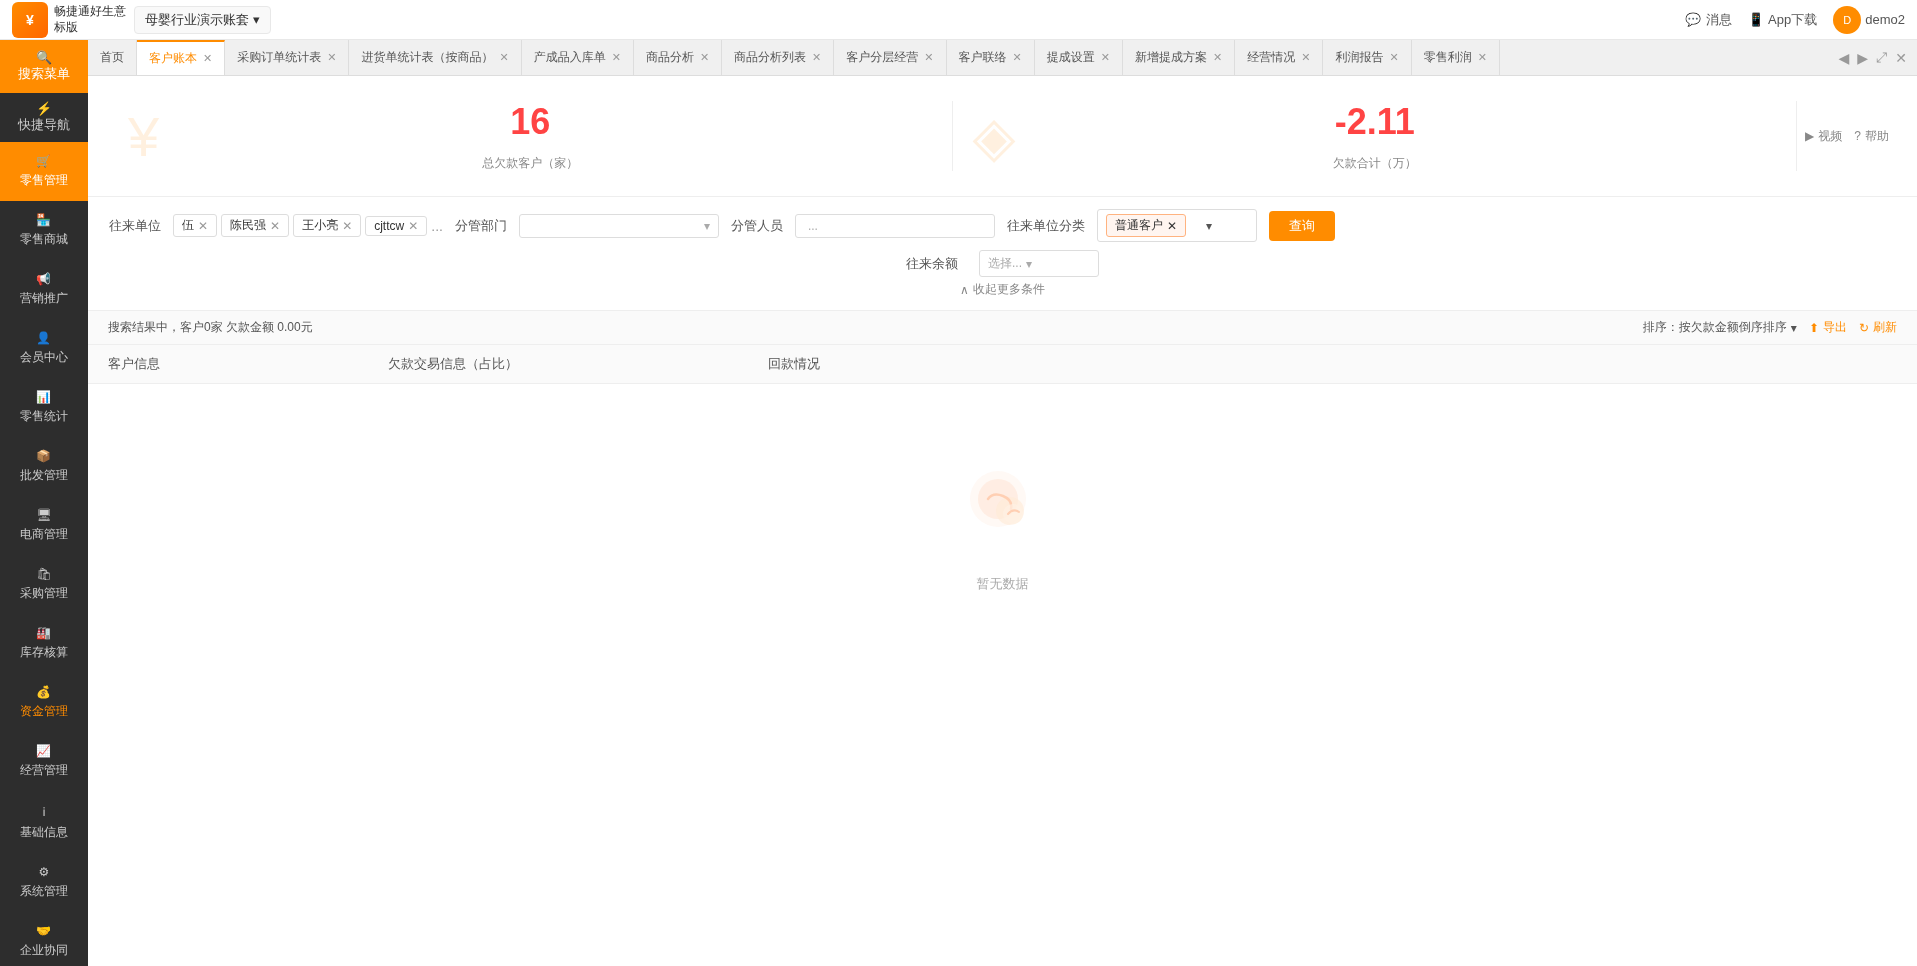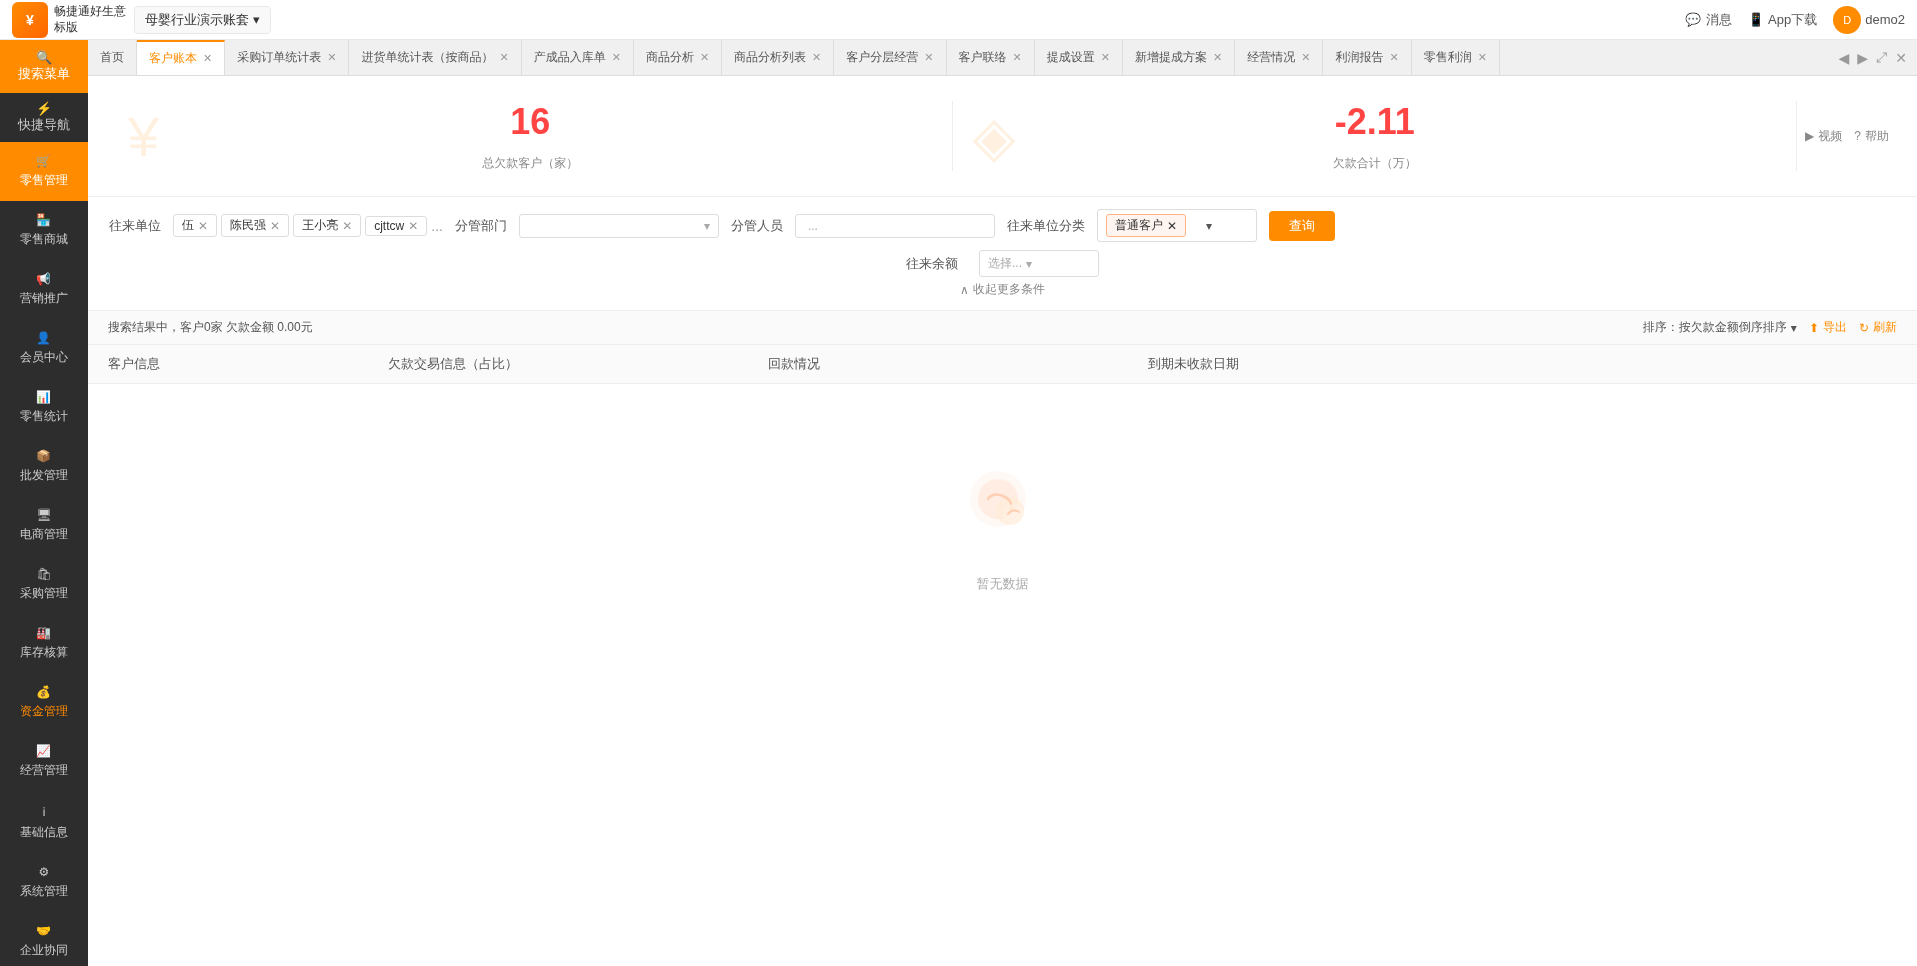--- a/index.html
+++ b/index.html
@@ -359,21 +359,20 @@
             <span>↻</span>
             <span>刷新</span>
           </div>
         </div>
       </div>
 
       <div class="table-header">
         <div class="table-col col-customer">客户信息</div>
         <div class="table-col col-arrears">欠款交易信息（占比）</div>
         <div class="table-col col-repay">回款情况</div>
-        <div class="table-col col-date">到期未收款日期</div>
       </div>
 
       <div class="empty-state">
         <div class="empty-icon">
           <svg width="80" height="80" viewBox="0 0 80 80" fill="none">
             <circle cx="35" cy="35" r="28" fill="#ffe0cc" opacity="0.5"></circle>
             <circle cx="35" cy="35" r="20" fill="#ffaa77" opacity="0.4"></circle>
             <ellipse cx="47" cy="47" rx="14" ry="14" fill="#ffcc99" opacity="0.6"></ellipse>
             <path d="M25 35 Q30 28 40 32 Q50 36 48 45" stroke="#ff8844" stroke-width="2.5" fill="none" stroke-linecap="round"></path>
             <circle cx="50" cy="50" r="10" fill="#ffddbb" opacity="0.7"></circle>

